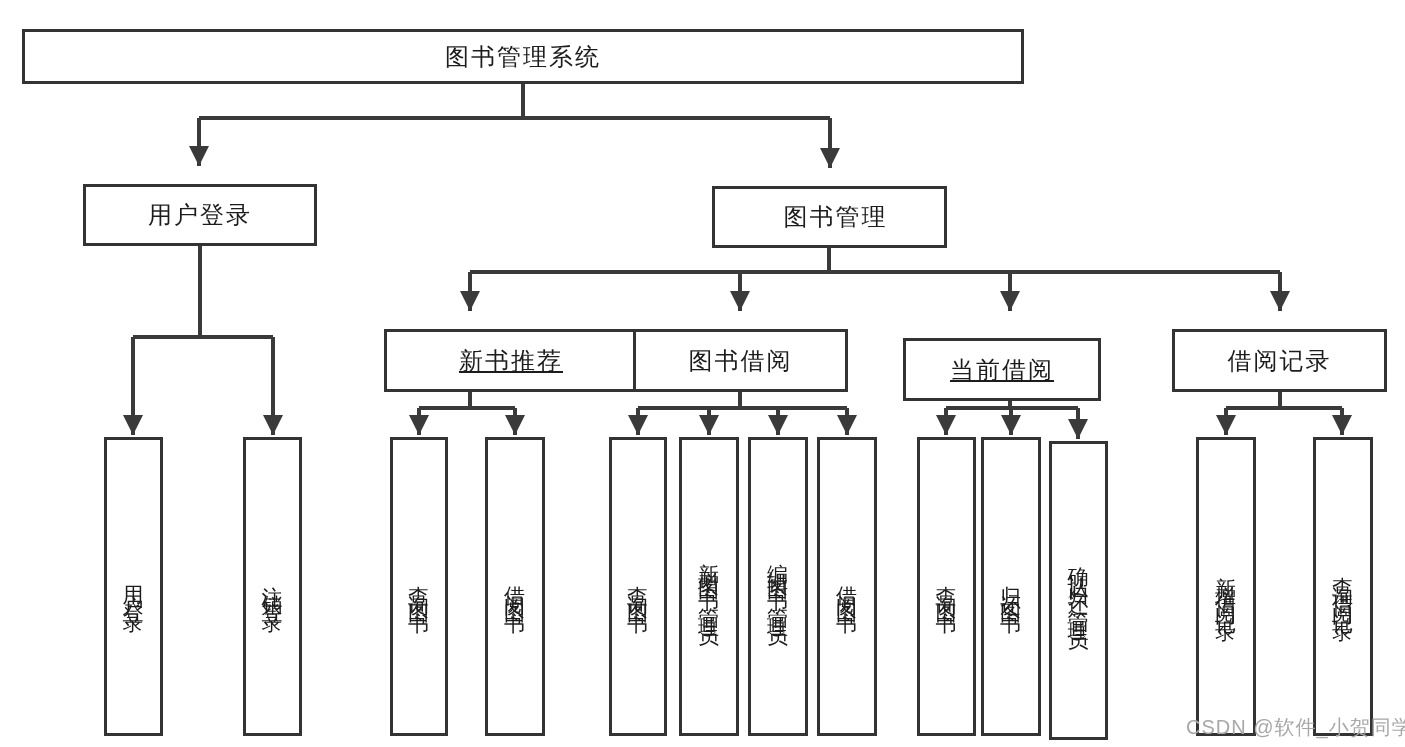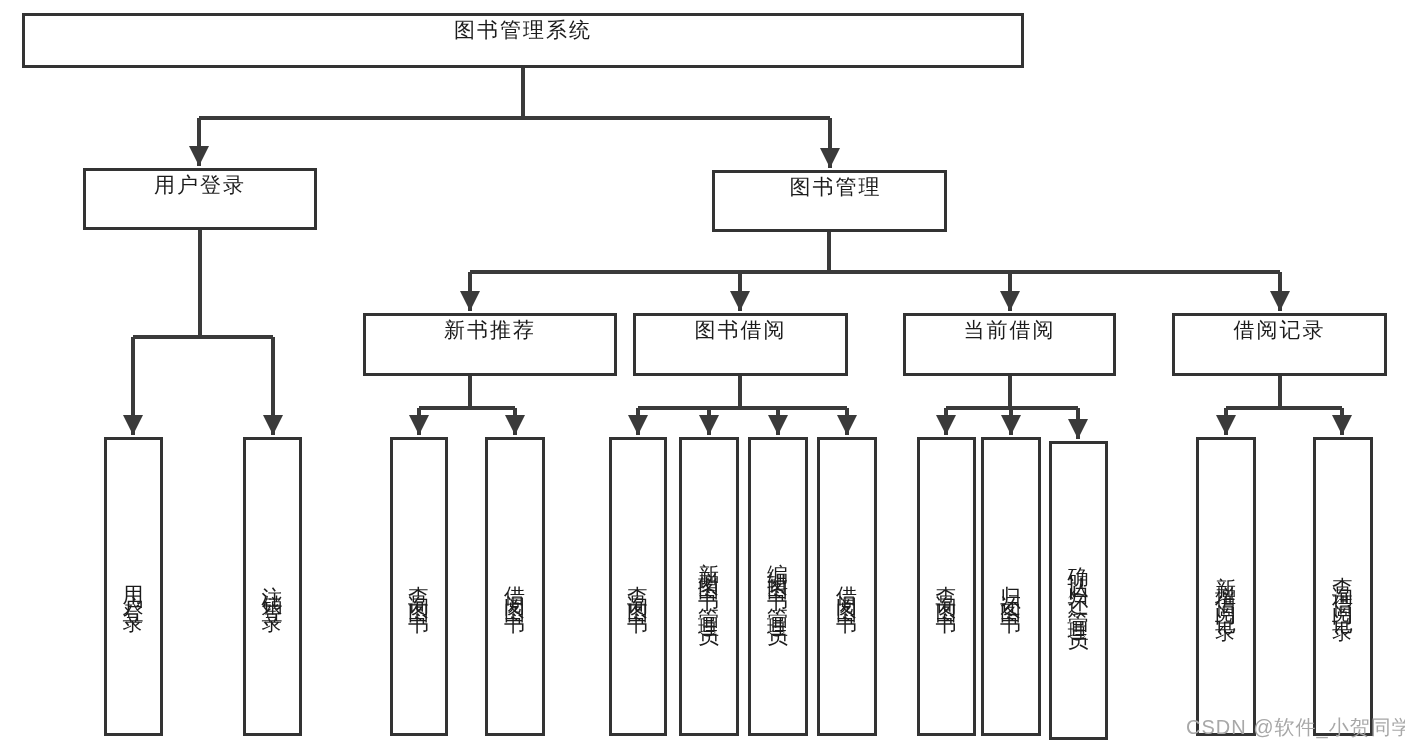--- a/index.html
+++ b/index.html
@@ -19,25 +19,26 @@
     position: absolute;
     left: 0; top: 0;
     width: 1405px; height: 747px;
   }
   .node {
     position: absolute;
     box-sizing: border-box;
     background: #ffffff;
     border: 3px solid #333333;
     display: flex;
-    align-items: flex-start;
+    align-items: center;
     justify-content: center;
     color: #1c1c1c;
-    font-size: 21px;
+    font-size: 24px;
     letter-spacing: 2px;
+    margin-top: 16px;
   }
   .leaf {
     position: absolute;
     box-sizing: border-box;
     background: #ffffff;
     border: 3px solid #333333;
     display: flex;
     align-items: center;
     justify-content: center;
     color: #1c1c1c;
@@ -119,27 +120,27 @@
     <span>图书管理系统</span>
   </div>
 
   <div class="node" style="left:83px; top:168px; width:234px; height:62px;">
     <span>用户登录</span>
   </div>
   <div class="node" style="left:712px; top:170px; width:235px; height:62px;padding-left:12px;">
     <span>图书管理</span>
   </div>
 
-  <div class="node" style="left:363px; top:313px; width:254px; height:63px;">
+  <div class="node" style="left:384px; top:313px; width:254px; height:63px;text-decoration:underline;">
     <span>新书推荐</span>
   </div>
   <div class="node" style="left:633px; top:313px; width:215px; height:63px;">
     <span>图书借阅</span>
   </div>
-  <div class="node" style="left:903px; top:313px; width:213px; height:63px;">
+  <div class="node" style="left:903px; top:322px; width:198px; height:63px;text-decoration:underline;">
     <span>当前借阅</span>
   </div>
   <div class="node" style="left:1172px; top:313px; width:215px; height:63px;">
     <span>借阅记录</span>
   </div>
 
   <div class="leaf" style="left:104px; top:437px; width:59px; height:299px;">
     <span class="vlabel">用户登录</span>
   </div>
   <div class="leaf" style="left:243px; top:437px; width:59px; height:299px;">

